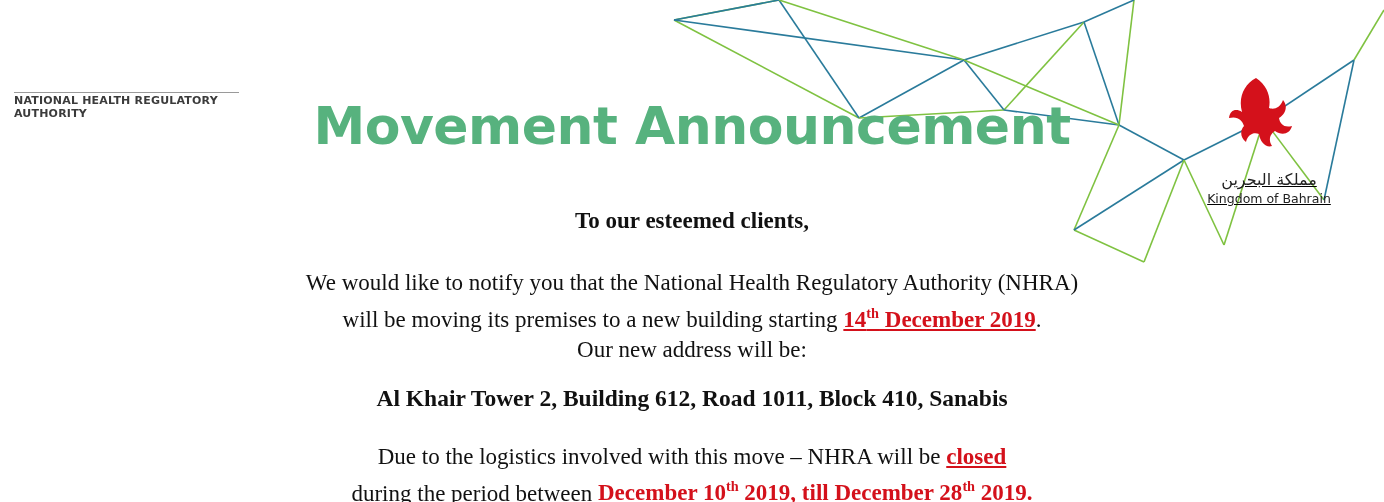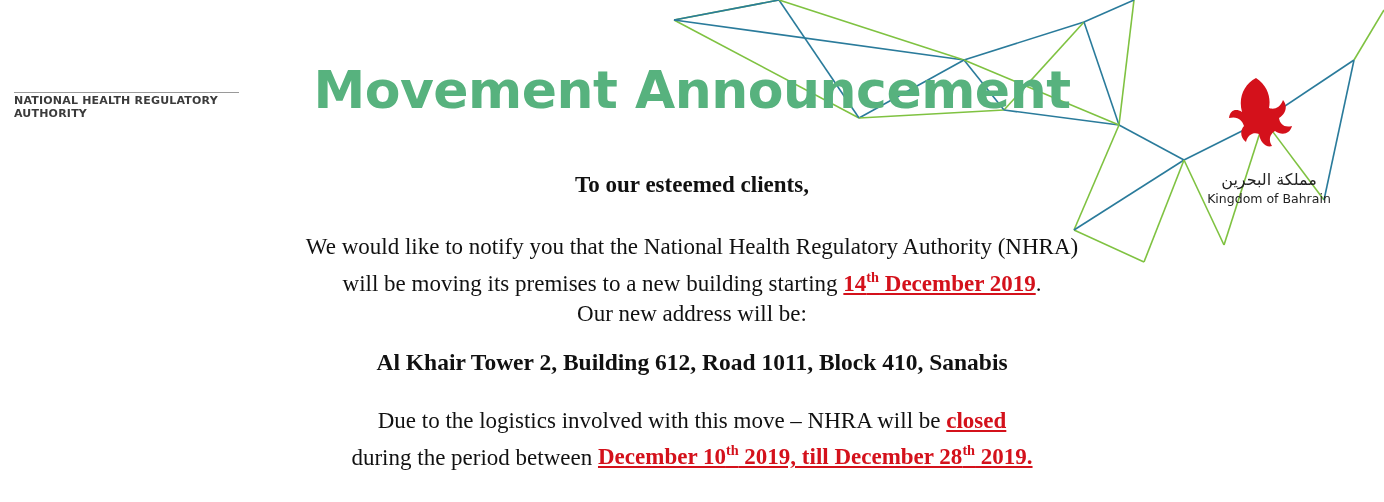--- a/index.html
+++ b/index.html
@@ -82,20 +82,21 @@
     letter-spacing: 0.2px;
   }
 
   
   .crest {
     position: absolute;
     right: 35px;
     top: 68px;
     width: 160px;
     text-align: center;
+    text-decoration: underline;
   }
   .crest-ar {
     font-family: "DejaVu Sans", sans-serif;
     font-size: 16px;
     color: #222;
     margin-top: 2px;
     direction: rtl;
     letter-spacing: 1px;
   }
   .crest-en {
@@ -111,21 +112,21 @@
     left: 0;
     top: 0;
     width: 1384px;
     text-align: center;
   }
   .title {
     font-family: "DejaVu Sans", sans-serif;
     font-weight: bold;
     font-size: 52px;
     color: #57b27e;
-    margin-top: 60px;
+    margin-top: 96px;
     letter-spacing: -0.5px;
   }
   .salutation {
     font-family: "Liberation Serif", serif;
     font-weight: bold;
     font-size: 23px;
     color: #111;
     margin-top: 52px;
   }
   .para {

